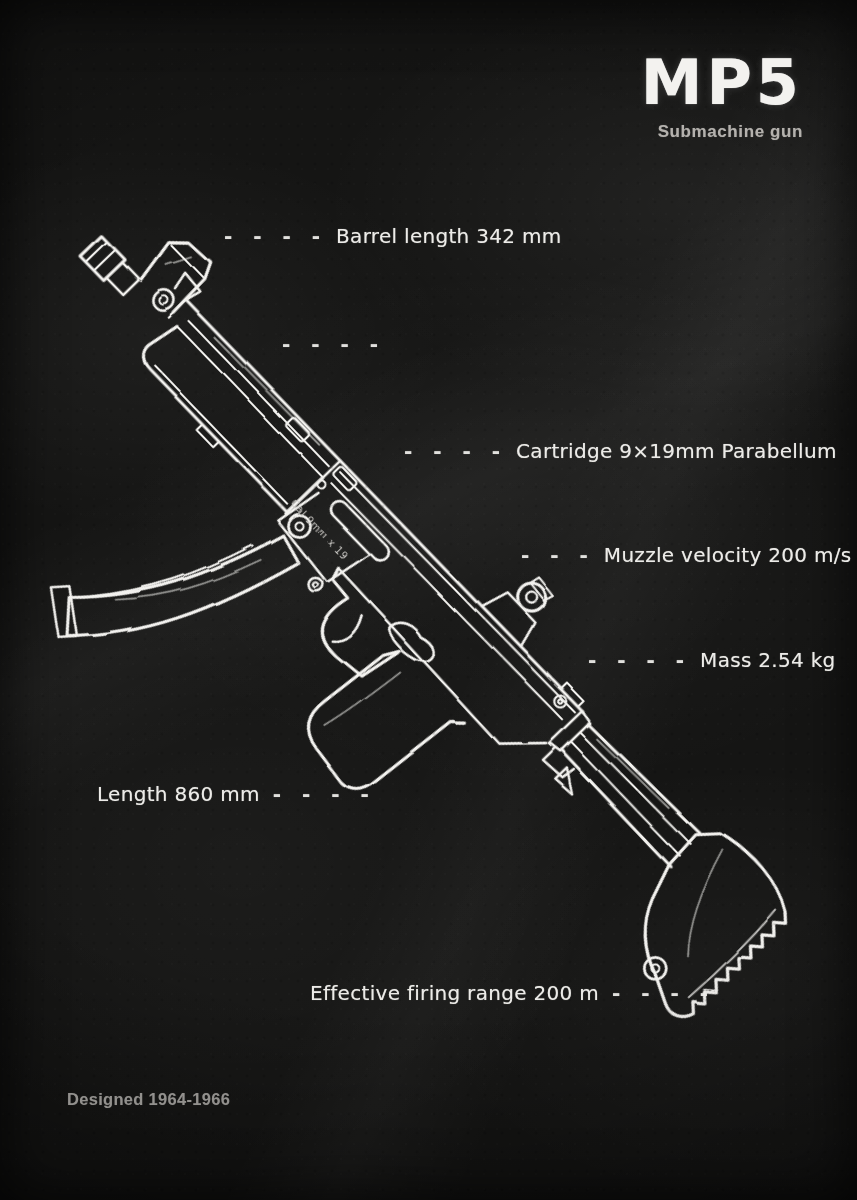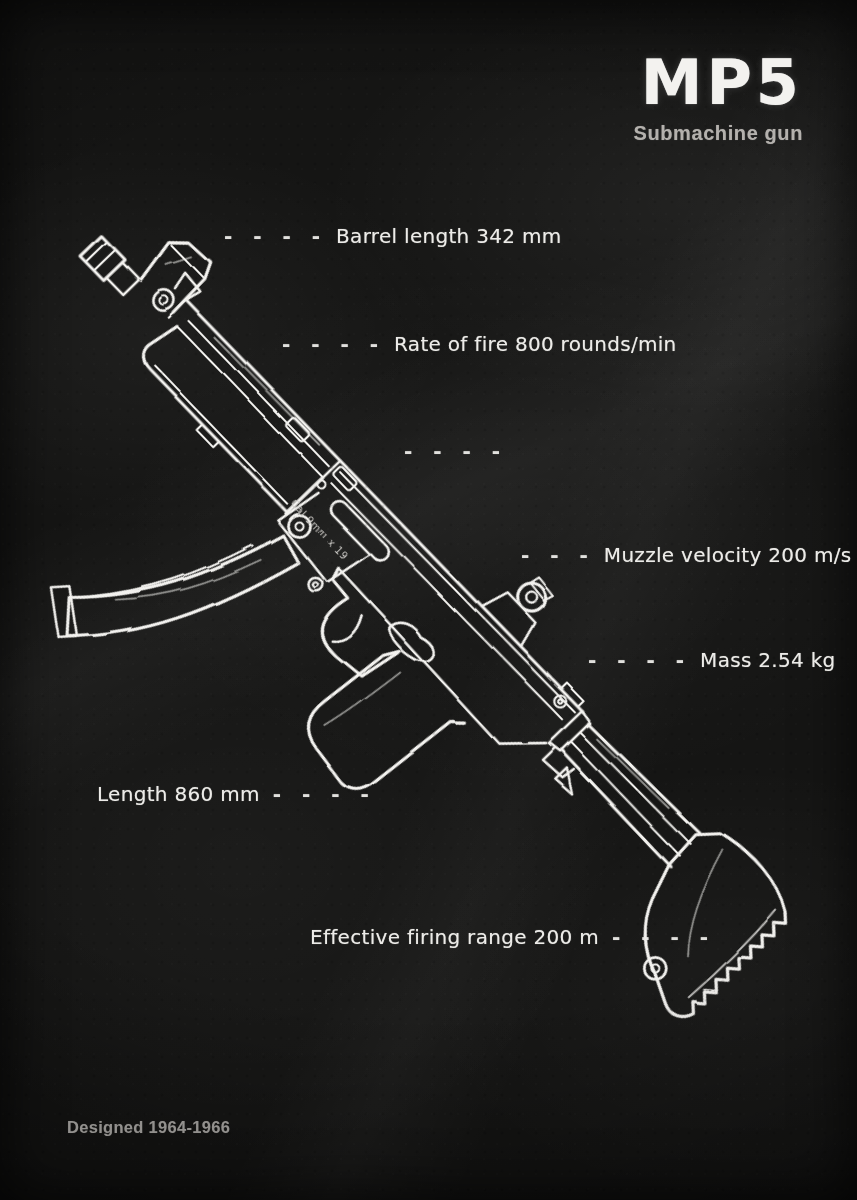--- a/index.html
+++ b/index.html
@@ -31,36 +31,36 @@
       radial-gradient(circle at 9px 12px, rgba(0,0,0,.20) 1px, transparent 1.8px);
     background-size:13px 15px, 17px 19px;
   }
   .title-block{position:absolute;top:52px;right:54px;text-align:right;z-index:6;}
   .title{
     font-size:62px;font-weight:800;letter-spacing:4px;line-height:1;
     color:#f3f2ef;
     text-shadow:0 0 1px rgba(255,255,255,.65), 0 0 8px rgba(255,255,255,.14);
   }
   .subtitle{
-    margin-top:8px;font-size:20px;font-weight:bold;letter-spacing:.6px;
+    margin-top:8px;font-size:17px;font-weight:bold;letter-spacing:.6px;
     color:#b4b1ad;text-shadow:0 0 1px rgba(255,255,255,.3);
     font-family:"Liberation Sans", sans-serif;
   }
   .label{
     position:absolute;display:flex;align-items:baseline;gap:13px;
     font-size:20px;color:#ecebe8;white-space:nowrap;z-index:6;
     text-shadow:0 0 1px rgba(245,245,240,.5);
     letter-spacing:.3px;
   }
   .label .dashes{letter-spacing:3px;word-spacing:8px;font-weight:bold;opacity:.95;}
   .footer{
     position:absolute;left:67px;top:1088px;z-index:6;
     font-family:"Liberation Sans", sans-serif;
     font-size:16.5px;font-weight:bold;line-height:1.45;letter-spacing:.3px;
-    color:#92908d;text-shadow:0 0 1px rgba(255,255,255,.18);margin-top:28px;
+    color:#92908d;text-shadow:0 0 1px rgba(255,255,255,.18);
   }
   svg.gun{position:absolute;left:0;top:0;z-index:3;}
   .stroke{fill:none;stroke:#f3f2ef;stroke-linecap:round;stroke-linejoin:round;}
   .w3{stroke-width:3.2;} .w26{stroke-width:2.6;} .w22{stroke-width:2.2;}
   .sketch{stroke-width:1.8;opacity:.55;}
   .engrave{fill:#cfcdc9;font-family:"DejaVu Sans",sans-serif;font-size:10px;letter-spacing:.6px;}
 </style>
 </head>
 <body>
 
@@ -150,38 +150,38 @@
       <path class="stroke sketch" d="M 516,74 C 512,110 508,140 502,166"></path>
     </g>
   </svg>
 
   <div class="label" style="left:224px;top:224px;">
     <span class="dashes">- - - -</span>
     <span>Barrel length 342 mm</span>
   </div>
   <div class="label" style="left:282px;top:332px;">
     <span class="dashes">- - - -</span>
-    <span>Rate of fire 800 rounds/min</span>
   </div>
   <div class="label" style="left:404px;top:439px;">
     <span class="dashes">- - - -</span>
+    <span>Cartridge 9×19mm Parabellum</span>
   </div>
   <div class="label" style="left:521px;top:543px;">
     <span class="dashes">- - -</span>
     <span>Muzzle velocity 200 m/s</span>
   </div>
   <div class="label" style="left:588px;top:648px;">
     <span class="dashes">- - - -</span>
     <span>Mass 2.54 kg</span>
   </div>
   <div class="label" style="left:97px;top:782px;">
     <span>Length 860 mm</span>
     <span class="dashes">- - - -</span>
   </div>
-  <div class="label" style="left:310px;top:925px;">
+  <div class="label" style="left:310px;top:981px;">
     <span>Effective firing range 200 m</span>
     <span class="dashes">- - - -</span>
   </div>
 
   <div class="footer">
     <div>Designed 1964-1966</div>
   </div>
 
 </div>
 

